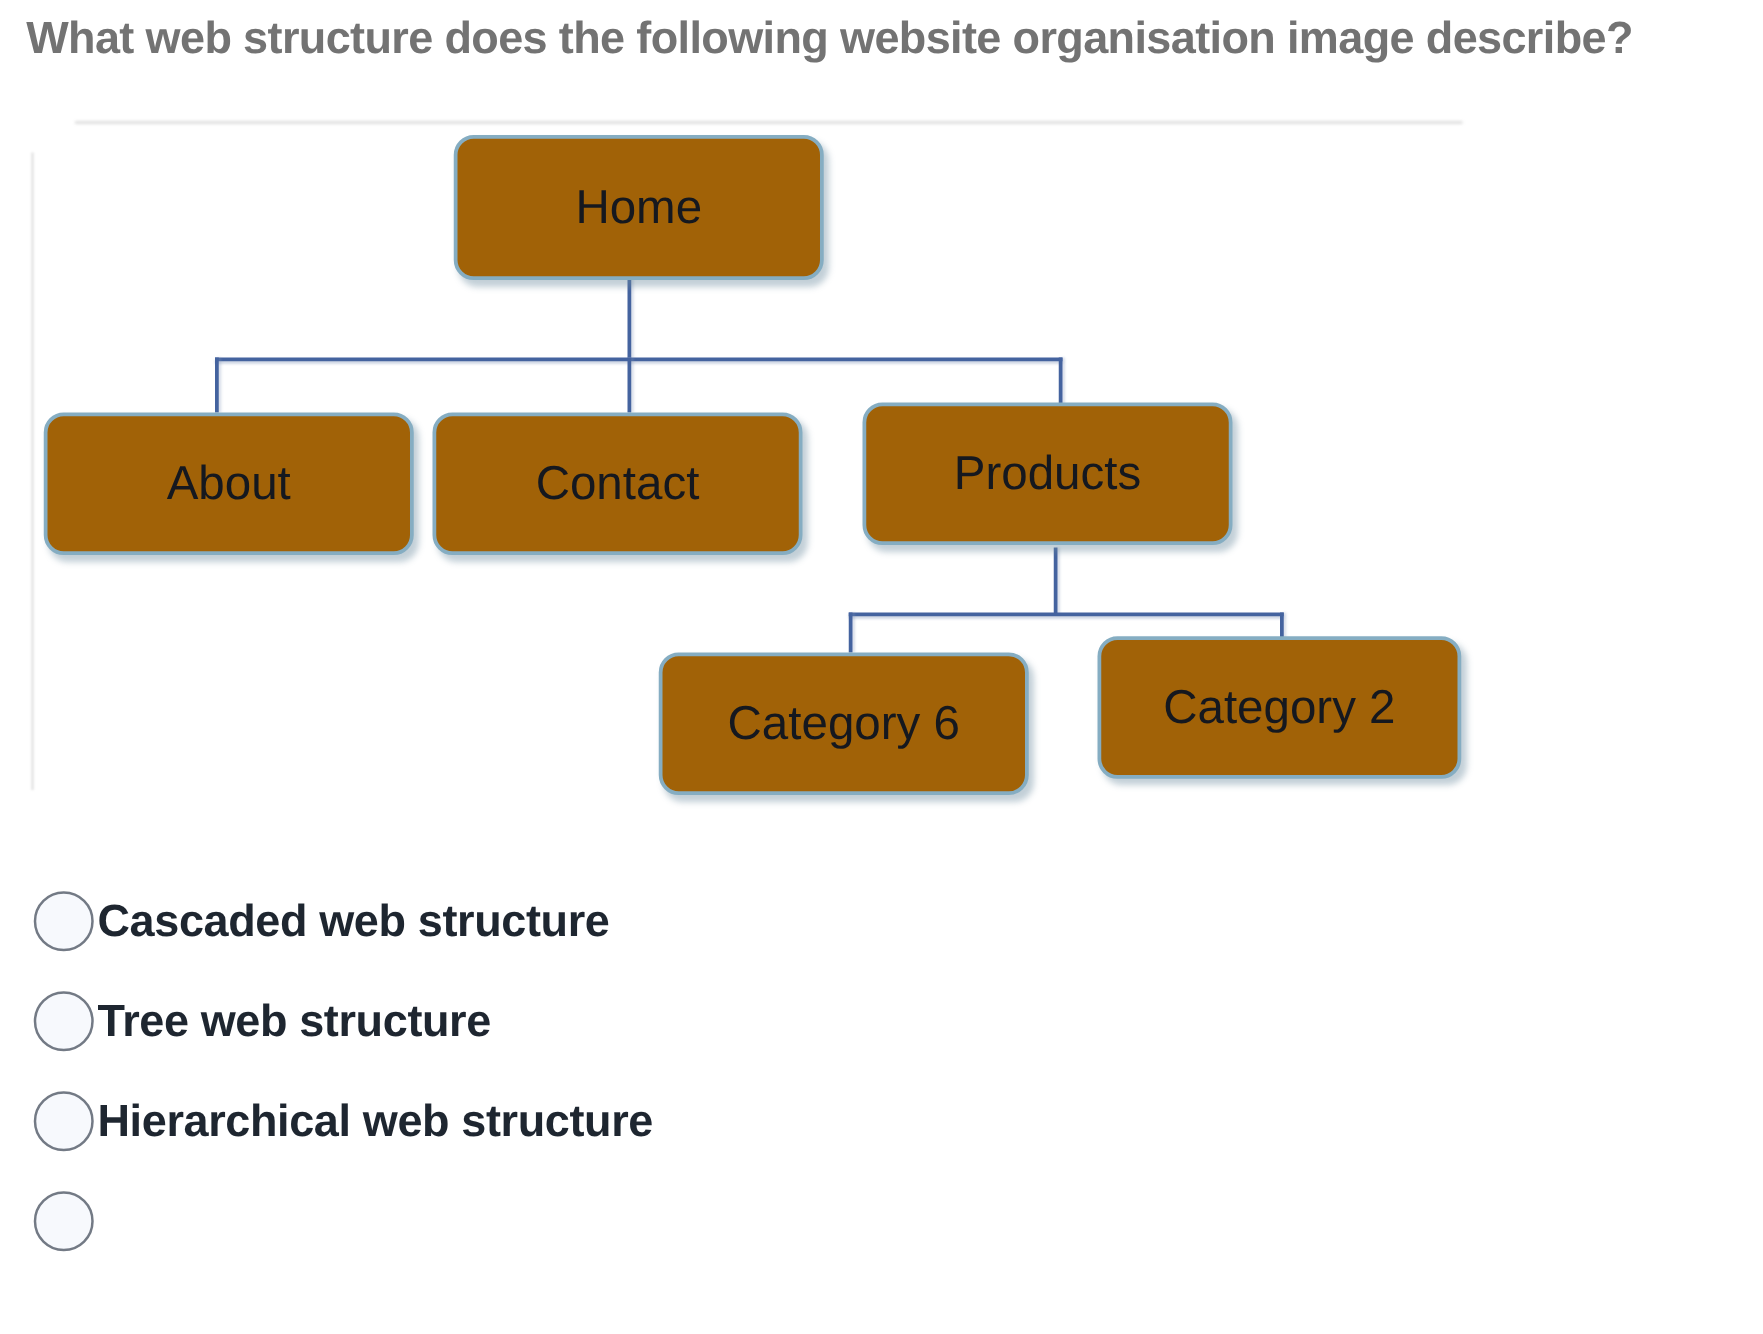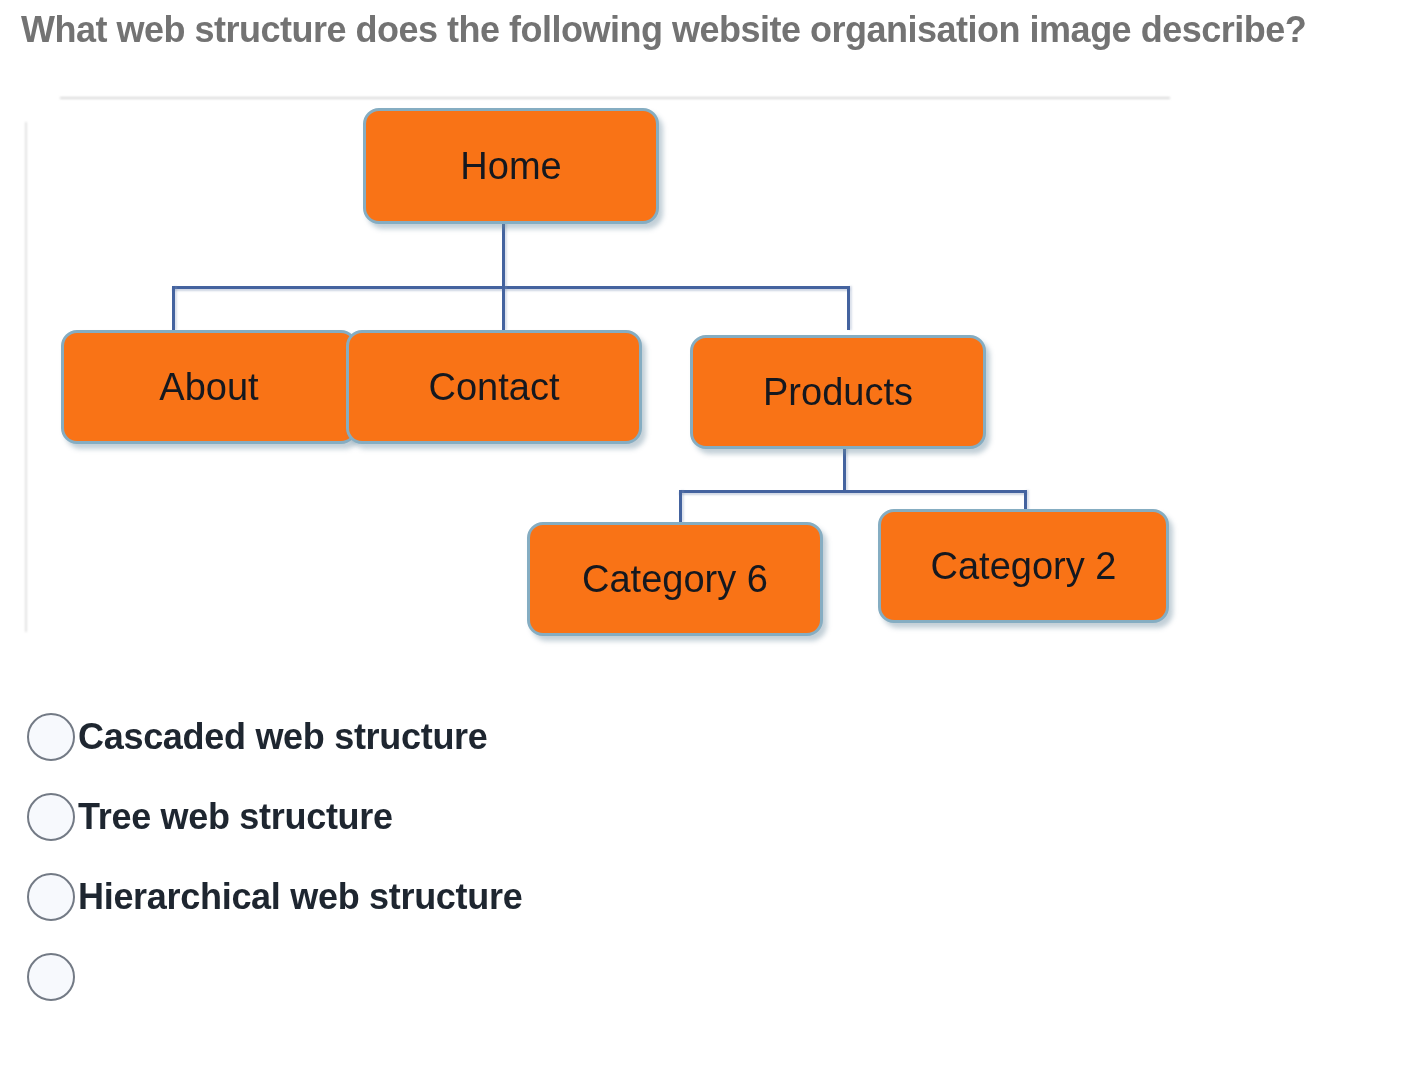--- a/index.html
+++ b/index.html
@@ -24,31 +24,31 @@
   .diagram::before{ 
     content:"";position:absolute;left:35px;right:0;top:0;height:2px;
     background:#d9d9d9;filter:blur(1.2px);
   }
   .diagram::after{ 
     content:"";position:absolute;left:0;top:25px;bottom:8px;width:2px;
     background:#e3e3e3;filter:blur(1px);
   }
   .node{
     position:absolute;
-    background:#f97316;
+    background:#a16207;
     border:3px solid #85adc2;
     border-radius:16px;
     box-shadow:4px 5px 5px rgba(110,140,160,0.42);
     display:flex;align-items:center;justify-content:center;
     font-size:38px;color:#15181f;
   }
   .node-home     {left:338px;top:11px; width:290px;height:110px;}
-  .node-about    {left:10px; top:233px;width:290px;height:108px;margin-left:26px;}
+  .node-about    {left:10px; top:233px;width:290px;height:108px;}
   .node-contact  {left:321px;top:233px;width:290px;height:108px;}
-  .node-products {left:665px;top:238px;width:290px;height:108px;text-align:center;}
+  .node-products {left:665px;top:225px;width:290px;height:108px;text-align:center;}
   .node-category1{left:502px;top:425px;width:290px;height:108px;}
   .node-category2{left:853px;top:412px;width:285px;height:108px;}
   .line{
     position:absolute;background:#44639f;
   }
   .line.h{height:3px;box-shadow:0 2px 2px rgba(130,150,185,0.4);}
   .line.v{width:3px;box-shadow:2px 0 2px rgba(130,150,185,0.3);}
   .l-home-down {left:477px;top:121px;height:68px;}
   .l-h1        {left:147px;top:189px;width:678px;}
   .l-drop-about   {left:147px;top:189px;height:44px;}

